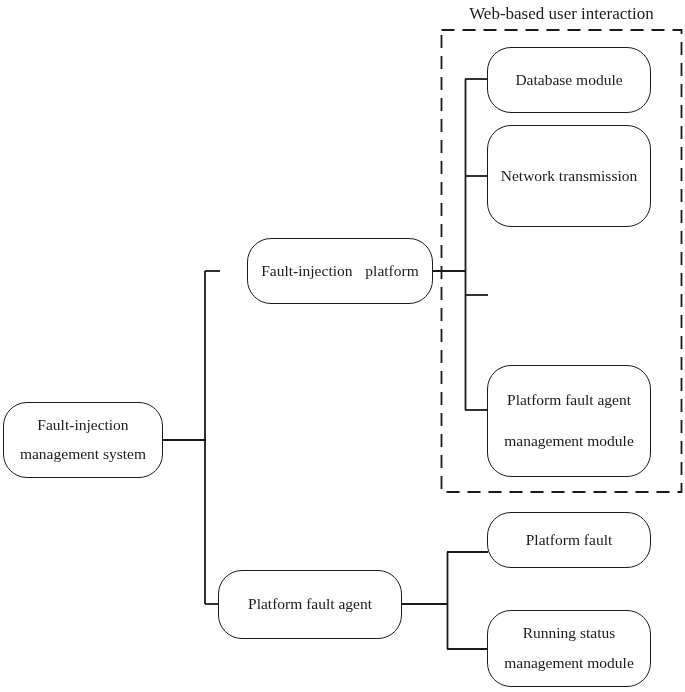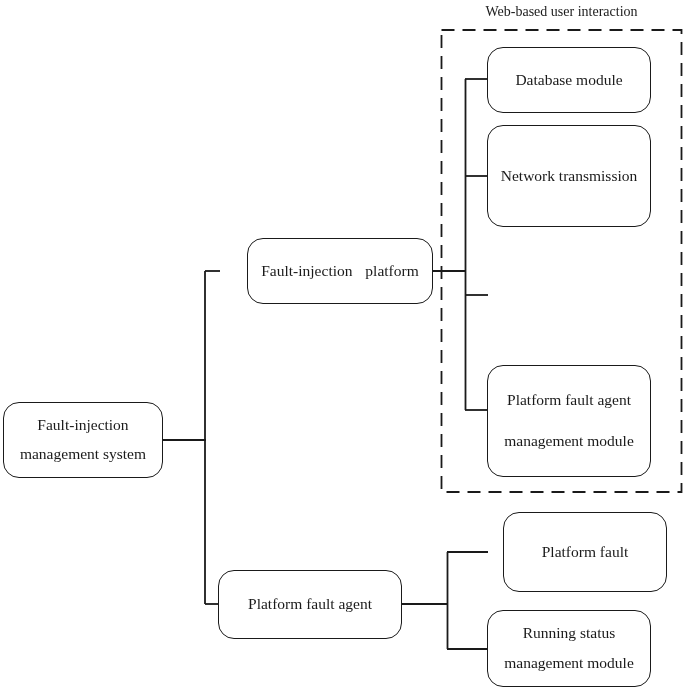--- a/index.html
+++ b/index.html
@@ -18,49 +18,49 @@
   }
   .wires {
     position: absolute;
     left: 0; top: 0;
     width: 685px; height: 692px;
   }
   .node {
     position: absolute;
     box-sizing: border-box;
     border: 1.7px solid #1a1a1a;
-    border-radius: 16px;
+    border-radius: 24px;
     background: #ffffff;
     display: flex;
     flex-direction: column;
     align-items: center;
     justify-content: space-evenly;
     text-align: center;
     font-size: 15.5px;
     line-height: 1.2;
     padding: 2px 4px;
   }
   .node .ln { white-space: nowrap; }
   .wide-space { word-spacing: 9px; }
 
   .node-root            { left: 3px;   top: 402px; width: 160px; height: 76px; }
   .node-platform        { left: 218px; top: 238px; width: 186px; height: 66px; margin-left: 29px; }
   .node-agent           { left: 218px; top: 570px; width: 184px; height: 69px; }
   .node-database        { left: 487px; top: 47px;  width: 164px; height: 66px; }
   .node-net-trans       { left: 487px; top: 125px; width: 164px; height: 102px; }
   .node-net-attack      { left: 487px; top: 238px; width: 164px; height: 112px; }
   .node-agent-mgmt      { left: 487px; top: 365px; width: 164px; height: 112px; }
-  .node-fault-inj       { left: 487px; top: 512px; width: 164px; height: 80px; margin-left: 16px; }
+  .node-fault-inj       { left: 487px; top: 512px; width: 164px; height: 56px; }
   .node-running-status  { left: 487px; top: 610px; width: 164px; height: 77px; }
 
   .group-label {
     position: absolute;
     left: 441px; top: 4px; width: 241px;
     text-align: center;
-    font-size: 14px;
+    font-size: 17px;
     white-space: nowrap;
   }
 </style>
 </head>
 <body>
 
 <div class="canvas">
 
   <svg class="wires" viewBox="0 0 685 692" xmlns="http://www.w3.org/2000/svg">
     <g stroke="#1a1a1a" stroke-width="1.8" fill="none">

